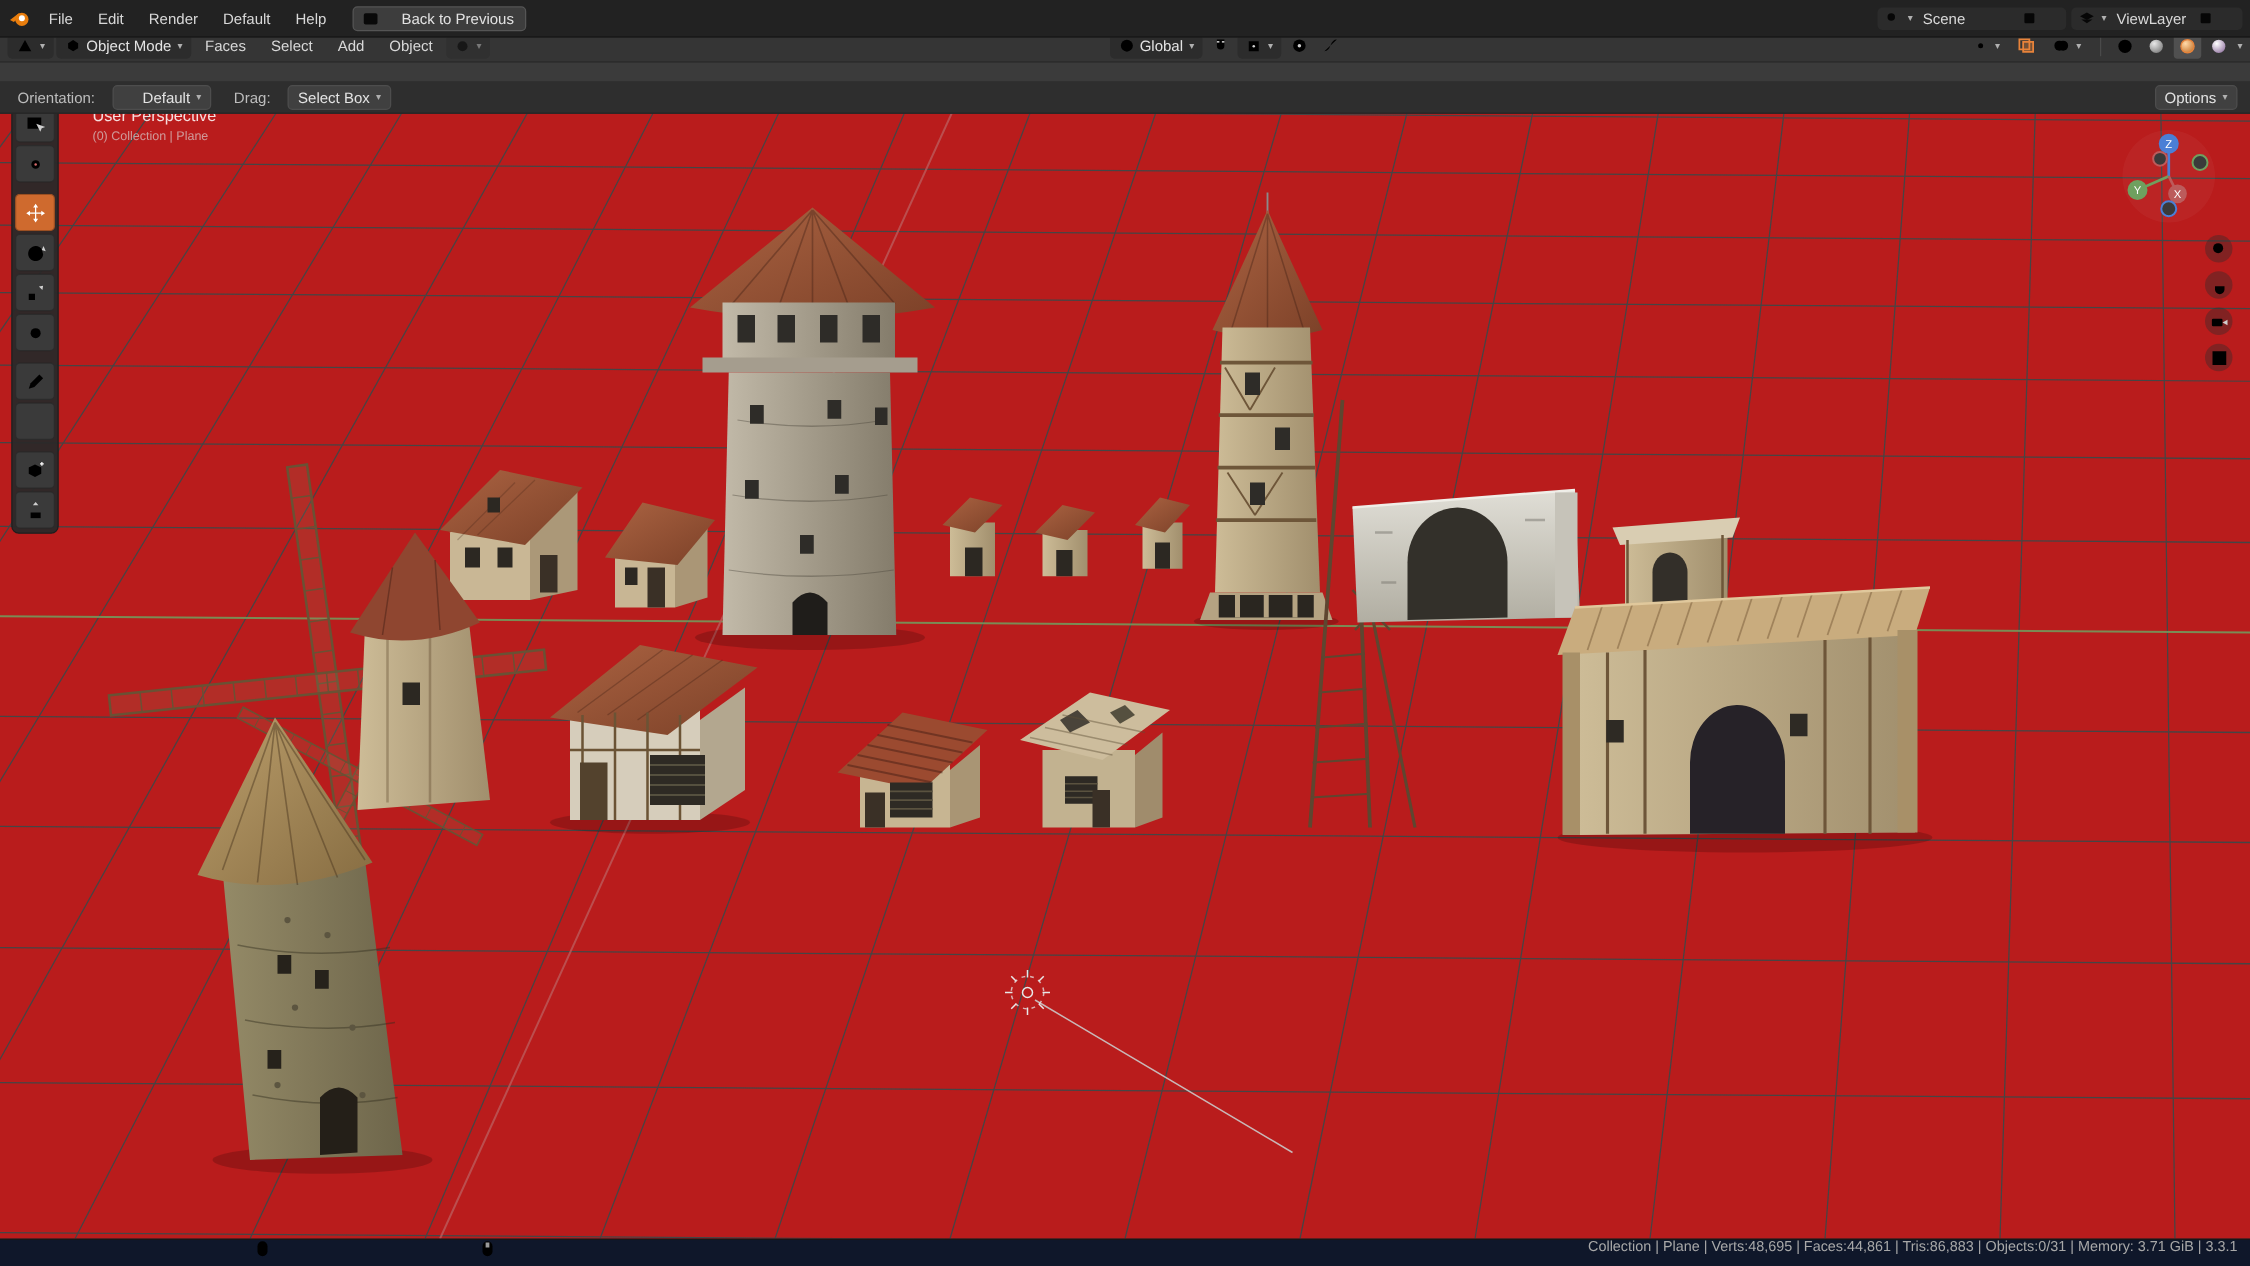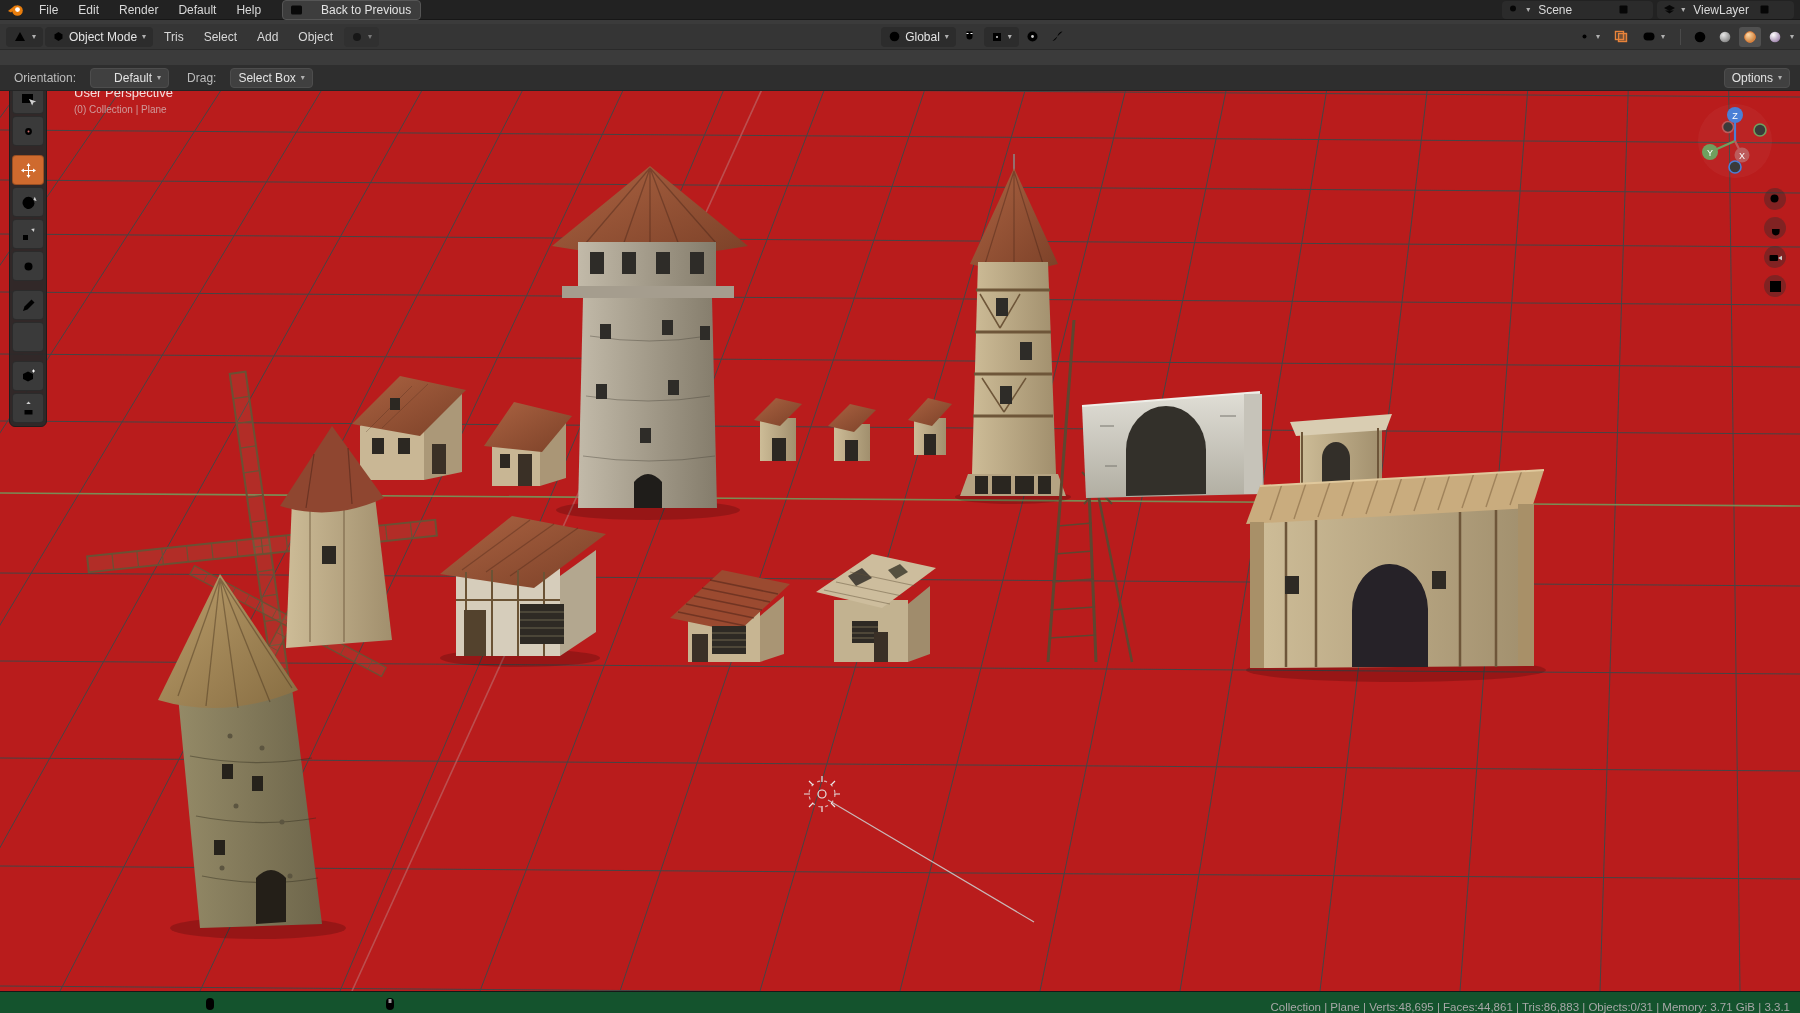--- a/index.html
+++ b/index.html
@@ -1,21 +1,21 @@
 <!DOCTYPE html>
 <html><head>
 <meta charset="utf-8">
 <style>
   * { box-sizing: border-box; }
   html,body { margin:0; padding:0; background:#111; }
   body { font-family:"Liberation Sans","DejaVu Sans",sans-serif; color:#d5d5d5; }
   #app { position:relative; width:1800px; height:1013px; overflow:hidden; background:#3b3b3b; user-select:none; }
 
   
-  .topbar { position:absolute; top:0; left:0; right:0; height:20px; background:#222222; display:flex; align-items:center; padding:0 6px; font-size:12px; z-index:30; border-bottom:1px solid #171717; }
+  .topbar { position:absolute; top:0; left:0; right:0; height:30px; background:#222222; display:flex; align-items:center; padding:0 6px; font-size:12px; z-index:30; border-bottom:1px solid #171717; }
   .tb-left { display:flex; align-items:center; gap:2px; }
   .logo { width:20px; height:18px; display:flex; align-items:center; justify-content:center; margin-right:2px; }
   .menu-item { padding:2px 9px; border-radius:3px; color:#d8d8d8; cursor:default; }
   .back-btn { margin-left:10px; display:flex; align-items:center; gap:18px; background:#3d3d3d; border:1px solid #555; border-radius:4px; padding:2px 9px 2px 6px; color:#e2e2e2; font-size:12px; }
   .tb-right { margin-left:auto; display:flex; align-items:center; gap:4px; }
   .id-block { display:flex; align-items:center; gap:4px; background:#2b2b2b; border-radius:4px; padding:1px 5px; height:18px; }
   .id-label { color:#d9d9d9; font-size:12px; padding:0 4px; min-width:60px; }
   .tiny-ic { width:14px; height:14px; display:inline-flex; align-items:center; justify-content:center; opacity:.85; }
   .chev { font-size:8px; color:#b0b0b0; margin-left:1px; }
 
@@ -44,21 +44,21 @@
   .tool-btn { width:32px; height:30px; border-radius:4px; background:#3a3a3a; display:flex; align-items:center; justify-content:center; border:1px solid rgba(0,0,0,.25); }
   .tool-btn.active { background:#cf6a2e; }
   .tool-gap { height:5px; }
 
   
   .nav-gizmo { position:absolute; right:26px; top:26px; width:78px; height:78px; z-index:10; }
   .side-icons { position:absolute; right:14px; top:112px; display:flex; flex-direction:column; gap:7px; z-index:10; }
   .side-icon { width:22px; height:22px; display:flex; align-items:center; justify-content:center; border-radius:11px; background:rgba(45,45,45,.4); }
 
   
-  .statusbar { position:absolute; left:0; right:0; bottom:0; height:22px; background:#14532d; border-top:1px solid #171717; display:flex; align-items:flex-end; font-size:11.5px; color:#9a9a9a; z-index:30; }
+  .statusbar { position:absolute; left:0; right:0; bottom:0; height:22px; background:#0f172a; border-top:1px solid #171717; display:flex; align-items:flex-start; font-size:11.5px; color:#9a9a9a; z-index:30; }
   .sb-ic1 { margin-left:205px; }
   .sb-ic2 { margin-left:170px; }
   .sb-stats { margin-left:auto; padding-right:10px; color:#a8a8a8; }
 </style>
 </head>
 <body>
 
 <div id="app">
 
   <div class="topbar">
@@ -145,21 +145,21 @@
       <span class="chev">▾</span>
     </div>
     <div class="dd">
       <svg width="13" height="13" viewBox="0 0 13 13" class="ic">
           <path d="M2.5,4.5 L6.5,2 L10.5,4.5 L10.5,8.5 L6.5,11 L2.5,8.5 Z"></path>
           <path d="M2.5,4.5 L6.5,7 L10.5,4.5 M6.5,7 V11"></path>
         </svg>
       <span>Object Mode</span>
       <span class="chev">▾</span>
     </div>
-    <span class="menu-item">Tris</span>
+    <span class="menu-item">Faces</span>
     <span class="menu-item">Select</span>
     <span class="menu-item">Add</span>
     <span class="menu-item">Object</span>
     <div class="dd" style="opacity:.55">
       <svg width="12" height="12" viewBox="0 0 12 12" class="ic">
           <circle cx="6" cy="6" r="4"></circle>
         </svg>
       <span class="chev">▾</span>
     </div>
 

